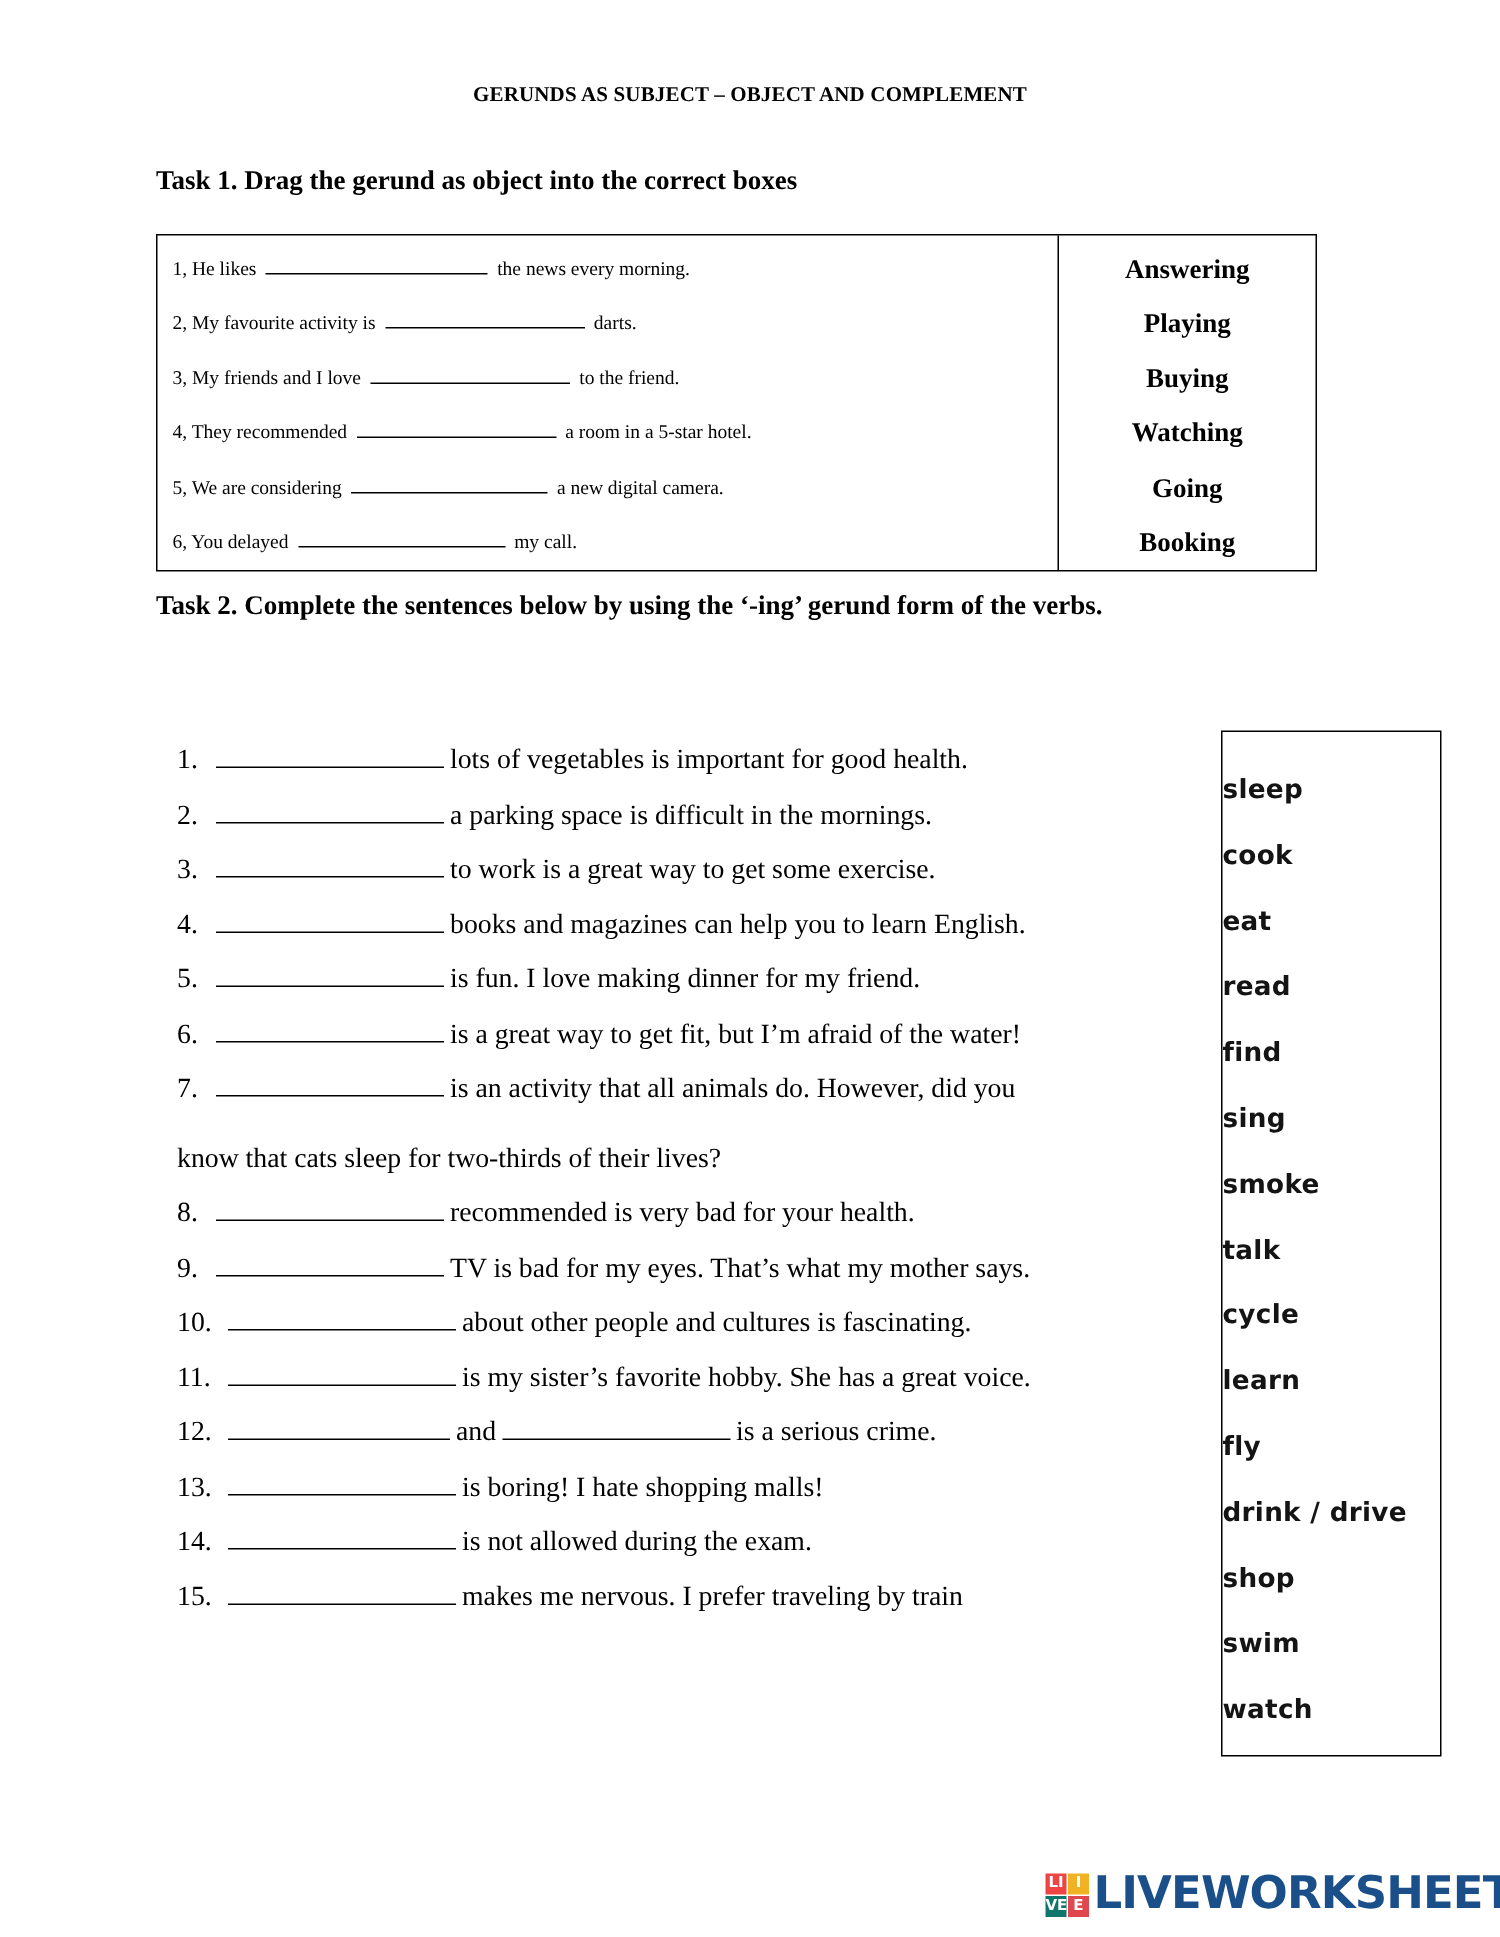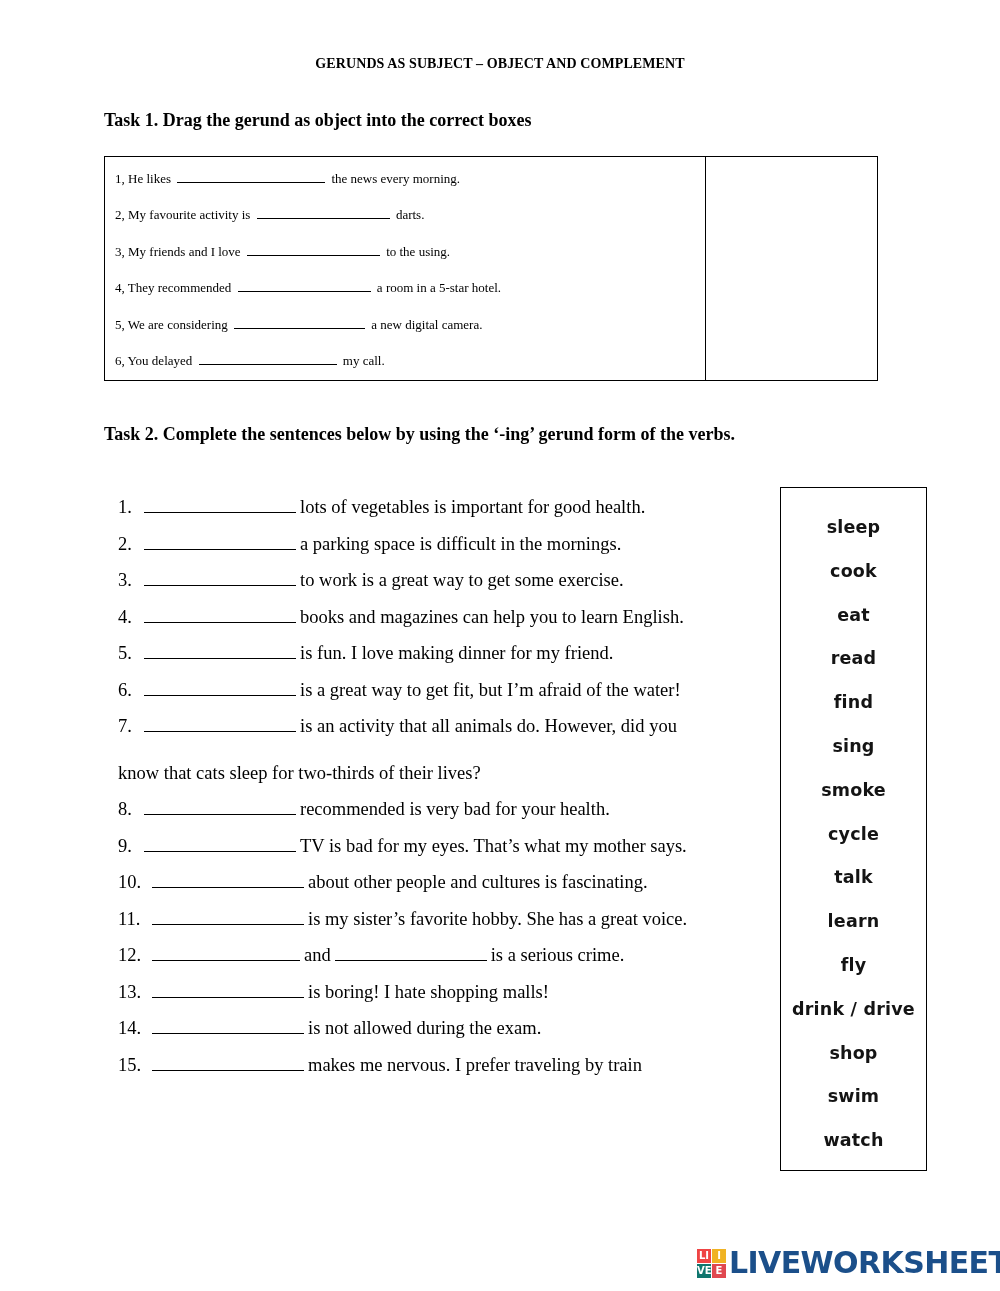--- a/index.html
+++ b/index.html
@@ -83,21 +83,21 @@
   .b-t1-2 { width: 133px; }
   .b-t1-3 { width: 133px; }
   .b-t1-4 { width: 133px; }
   .b-t1-5 { width: 131px; }
   .b-t1-6 { width: 138px; }
 
   
   .task2-heading {
     position: absolute;
     left: 104px;
-    top: 424px;
+    top: 393px;
     font-size: 18px;
     font-weight: bold;
   }
 
   .task2-list {
     position: absolute;
     left: 118px;
     top: 489px;
     width: 660px;
   }
@@ -131,27 +131,27 @@
   .t2-cont {
     display: block;
     margin-left: -0px;
     line-height: 36.5px;
     margin-top: 10px;
   }
 
   
   .wordbank {
     position: absolute;
-    left: 780px;
+    left: 814px;
     top: 487px;
     width: 147px;
     height: 684px;
     border: 1.5px solid #000;
     box-sizing: border-box;
-    text-align: center;
+    text-align: left;
     padding-top: 18px;
   }
   .wb-word {
     font-family: "DejaVu Sans", "Liberation Sans", sans-serif;
     font-size: 17.5px;
     font-weight: bold;
     line-height: 43.8px;
     color: #141414;
     letter-spacing: 0.2px;
   }
@@ -215,21 +215,21 @@
       <span>2,</span>
       <span>My favourite activity is</span>
       <span class="blank b-t1-2"></span>
       <span>darts.</span>
     </div>
 
     <div class="t1-row">
       <span>3,</span>
       <span>My friends and I love</span>
       <span class="blank b-t1-3"></span>
-      <span>to the using.</span>
+      <span>to the friend.</span>
     </div>
 
     <div class="t1-row">
       <span>4,</span>
       <span>They recommended</span>
       <span class="blank b-t1-4"></span>
       <span>a room in a 5-star hotel.</span>
     </div>
 
     <div class="t1-row">
@@ -241,20 +241,28 @@
 
     <div class="t1-row">
       <span>6,</span>
       <span>You delayed</span>
       <span class="blank b-t1-6"></span>
       <span>my call.</span>
     </div>
 
   </div>
 
+  <div class="task1-right">
+    <div class="t1-word">Answering</div>
+    <div class="t1-word">Playing</div>
+    <div class="t1-word">Buying</div>
+    <div class="t1-word">Watching</div>
+    <div class="t1-word">Going</div>
+    <div class="t1-word">Booking</div>
+  </div>
 </div>
 
 <div class="task2-heading">Task 2. Complete the sentences below by using the ‘-ing’ gerund form of the verbs.</div>
 
 <div class="task2-list">
 
   <div class="t2-row">
     <span class="t2-num">1.</span><span class="blank b-t2"></span><span>lots of vegetables is important for good health.</span>
   </div>
 
@@ -318,22 +326,22 @@
 </div>
 
 <div class="wordbank">
   <div class="wb-word">sleep</div>
   <div class="wb-word">cook</div>
   <div class="wb-word">eat</div>
   <div class="wb-word">read</div>
   <div class="wb-word">find</div>
   <div class="wb-word">sing</div>
   <div class="wb-word">smoke</div>
+  <div class="wb-word">talk</div>
   <div class="wb-word">cycle</div>
-  <div class="wb-word">talk</div>
   <div class="wb-word">learn</div>
   <div class="wb-word">fly</div>
   <div class="wb-word">drink / drive</div>
   <div class="wb-word">shop</div>
   <div class="wb-word">swim</div>
   <div class="wb-word">watch</div>
 </div>
 
 <div class="footer-logo">
   <div class="logo-tiles">

